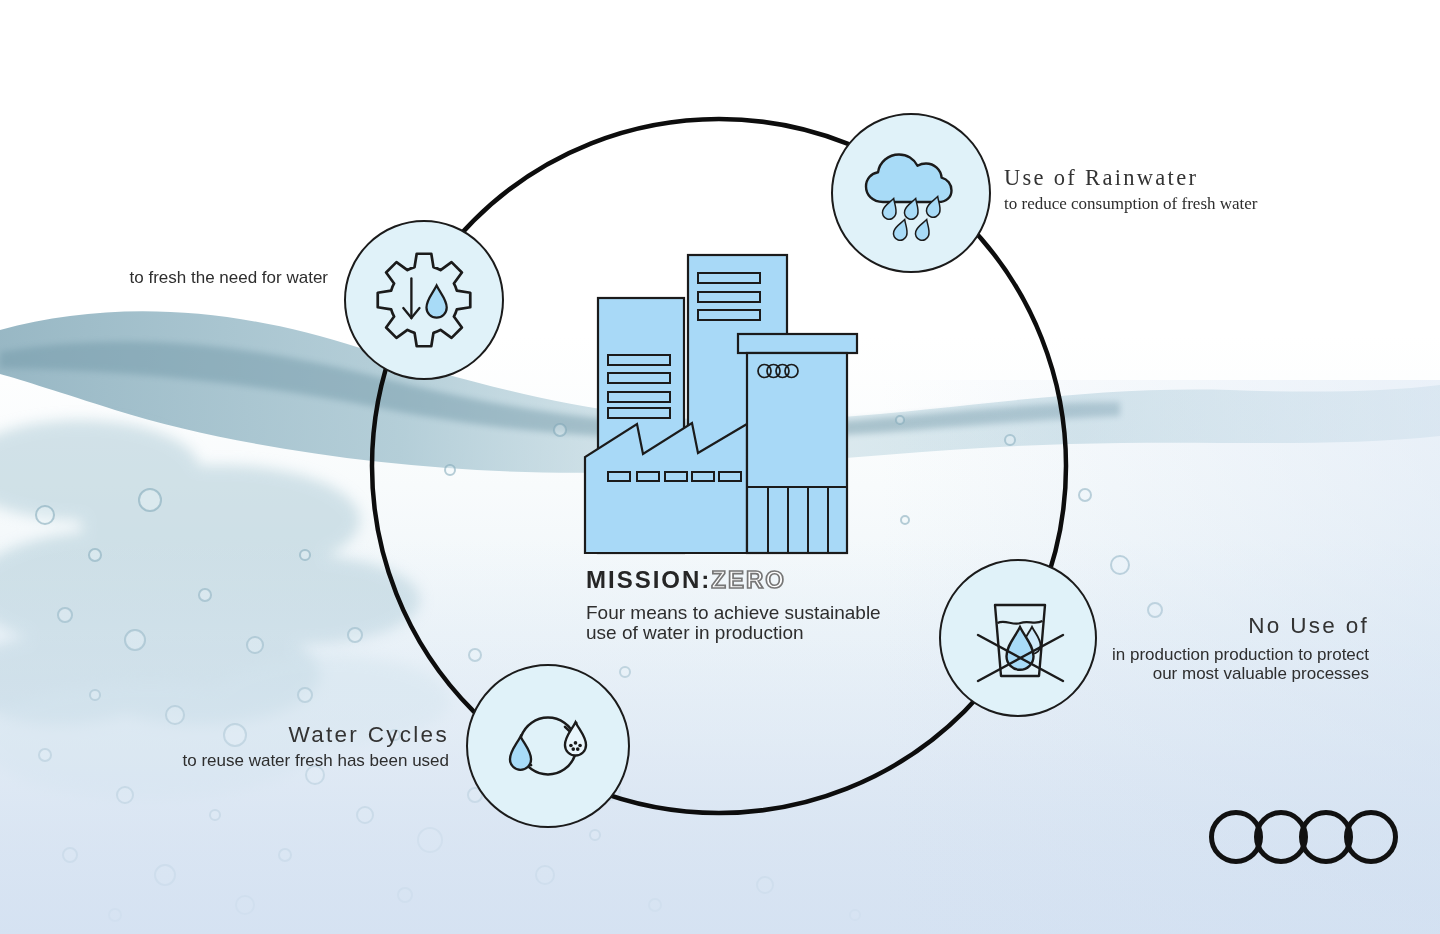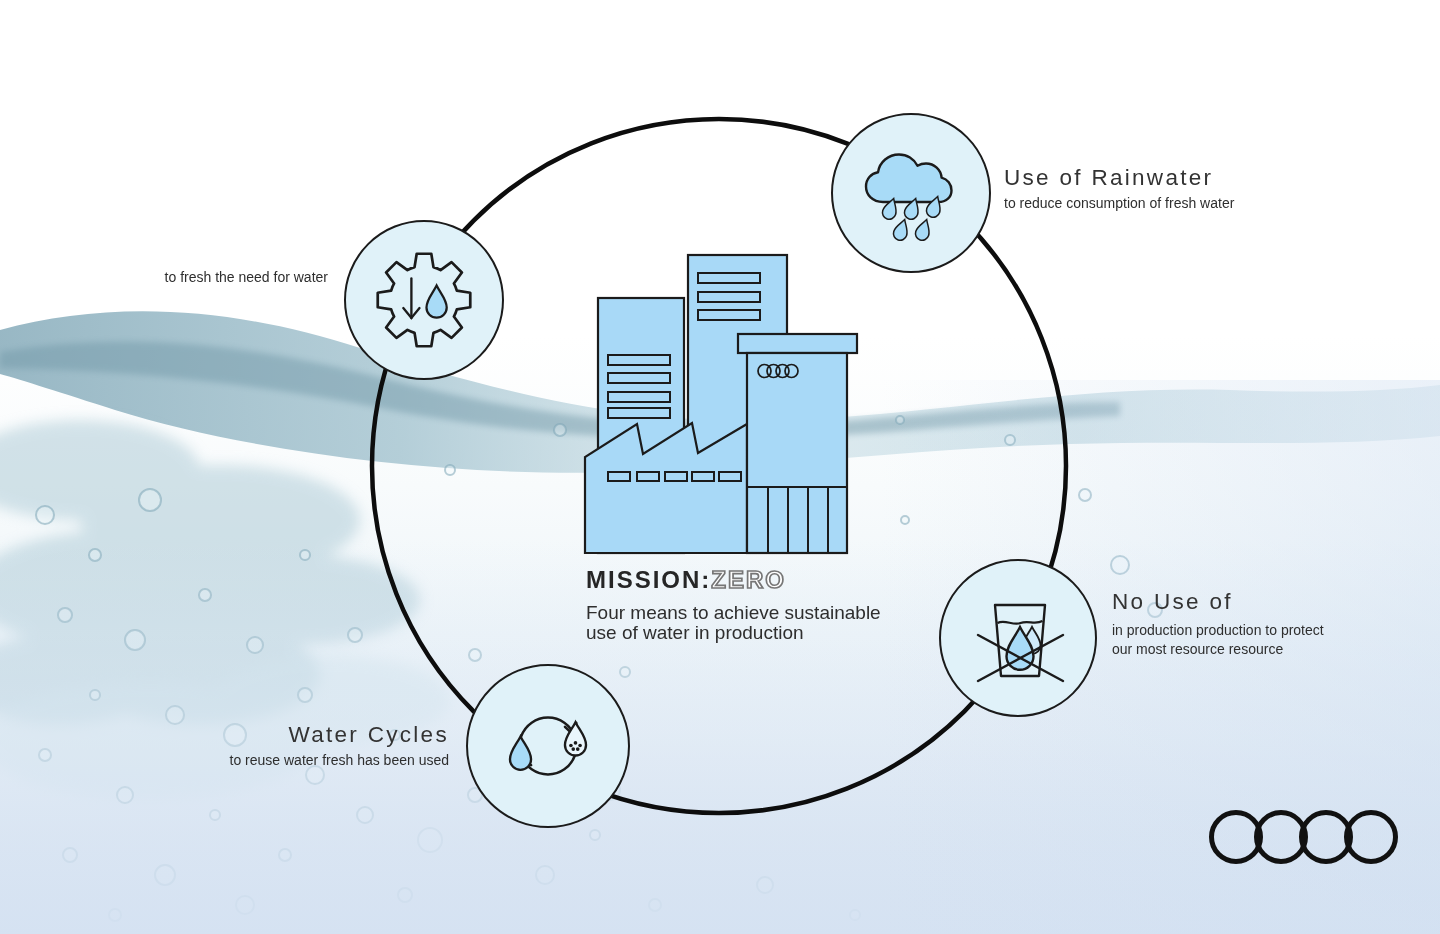--- a/index.html
+++ b/index.html
@@ -14,21 +14,21 @@
   .tint-bottom{left:0; top:540px; width:1440px; height:394px;
     background:linear-gradient(180deg, rgba(226,238,246,0) 0%, rgba(221,232,244,.5) 50%, rgba(213,226,242,.95) 100%);}
   .tint-right{right:0; top:380px; width:560px; height:554px; opacity:.65;
     background:linear-gradient(90deg, rgba(214,228,243,0) 0%, rgba(208,223,241,.65) 100%);}
   
   .node-circle{border-radius:50%; background:#e0f2f9; border:2px solid #1b1b1b;
     display:flex; align-items:center; justify-content:center; box-sizing:border-box;}
   
   .label{color:#303030;}
   .label .title{font-size:22.5px; letter-spacing:2.3px; line-height:27px; color:#333;}
-  .label .sub{font-size:14px; line-height:19px; color:#2e2e2e; margin-top:3px;}
+  .label .sub{font-size:17px; line-height:19px; color:#2e2e2e; margin-top:3px;}
   .align-right{text-align:right;}
   .center-label .brandline{white-space:nowrap; font-weight:bold; font-size:24px; letter-spacing:2px; color:#262626;}
   .center-label .outline{color:#fff; -webkit-text-stroke:1.7px #767676;}
   .center-label .sub{font-size:19px; line-height:19.5px; color:#2e2e2e; margin-top:9px;}
 </style>
 </head>
 <body>
 
 <div class="stage">
 
@@ -203,21 +203,21 @@
         <g fill="#a8dbf7" stroke="#1b1b1b" stroke-width="2">
           <path transform="translate(34,72) scale(0.75) rotate(18)" d="M0 -16 C3.5 -9 9 -3.5 9 3.5 A9 9 0 1 1 -9 3.5 C-9 -3.5 -3.5 -9 0 -16 Z"></path>
           <path transform="translate(56,72) scale(0.75) rotate(18)" d="M0 -16 C3.5 -9 9 -3.5 9 3.5 A9 9 0 1 1 -9 3.5 C-9 -3.5 -3.5 -9 0 -16 Z"></path>
           <path transform="translate(78,70) scale(0.75) rotate(18)" d="M0 -16 C3.5 -9 9 -3.5 9 3.5 A9 9 0 1 1 -9 3.5 C-9 -3.5 -3.5 -9 0 -16 Z"></path>
           <path transform="translate(45,93) scale(0.75) rotate(18)" d="M0 -16 C3.5 -9 9 -3.5 9 3.5 A9 9 0 1 1 -9 3.5 C-9 -3.5 -3.5 -9 0 -16 Z"></path>
           <path transform="translate(67,93) scale(0.75) rotate(18)" d="M0 -16 C3.5 -9 9 -3.5 9 3.5 A9 9 0 1 1 -9 3.5 C-9 -3.5 -3.5 -9 0 -16 Z"></path>
         </g>
       </svg>
     </span>
   </div>
-  <div class="abs label" style="left:1004px;top:164px;white-space:nowrap;">
+  <div class="abs label" style="left:1004px;top:164px;white-space:nowrap;font-family:Liberation Serif, serif;">
     <div class="title">Use of Rainwater</div>
     <div class="sub">to reduce consumption of fresh water</div>
   </div>
 
   <div class="abs node-circle" style="left:466px;top:664px;width:164px;height:164px;">
     <span>
       <svg width="112" height="112" viewBox="0 0 110 110">
         <g fill="none" stroke="#1b1b1b" stroke-width="2.4" stroke-linecap="round" stroke-linejoin="round">
           <path d="M28.7 45.4 A28 28 0 0 1 81.3 45.4"></path>
           <polyline points="82.8 32.1, 81.3 45.4, 71.6 36.1"></polyline>
@@ -248,25 +248,25 @@
         <path d="M34.5 40 C42 36 50 43 57.5 40 C65 37 72 42 79.5 38" fill="none" stroke="#1b1b1b" stroke-width="2.2"></path>
         <path transform="translate(69,59) scale(0.95)" fill="#cfeafa" stroke="#1b1b1b" stroke-width="2" d="M0 -16 C3.5 -9 9 -3.5 9 3.5 A9 9 0 1 1 -9 3.5 C-9 -3.5 -3.5 -9 0 -16 Z"></path>
         <path transform="translate(57,68) scale(1.5)" fill="#a8dbf7" stroke="#1b1b1b" stroke-width="1.6" d="M0 -16 C3.5 -9 9 -3.5 9 3.5 A9 9 0 1 1 -9 3.5 C-9 -3.5 -3.5 -9 0 -16 Z"></path>
         <g stroke="#1b1b1b" stroke-width="2.4" stroke-linecap="round">
           <line x1="15" y1="52" x2="100" y2="98"></line>
           <line x1="15" y1="98" x2="100" y2="52"></line>
         </g>
       </svg>
     </span>
   </div>
-  <div class="abs label" style="left:1112px;top:588px;white-space:nowrap;">
+  <div class="abs label" style="left:1112px;top:612px;white-space:nowrap;text-align:right;">
     <div class="title">No Use of</div>
     <div class="sub" style="margin-top:6px;">
       <div>in production production to protect</div>
-      <div>our most resource resource</div>
+      <div>our most valuable processes</div>
     </div>
   </div>
 
   <div class="abs center-label" style="left:586px;top:566px;white-space:nowrap;">
     <div class="brandline">
       <span>MISSION:</span><span class="outline">ZERO</span>
     </div>
     <div class="sub">
       <div>Four means to achieve sustainable</div>
       <div>use of water in production</div>

